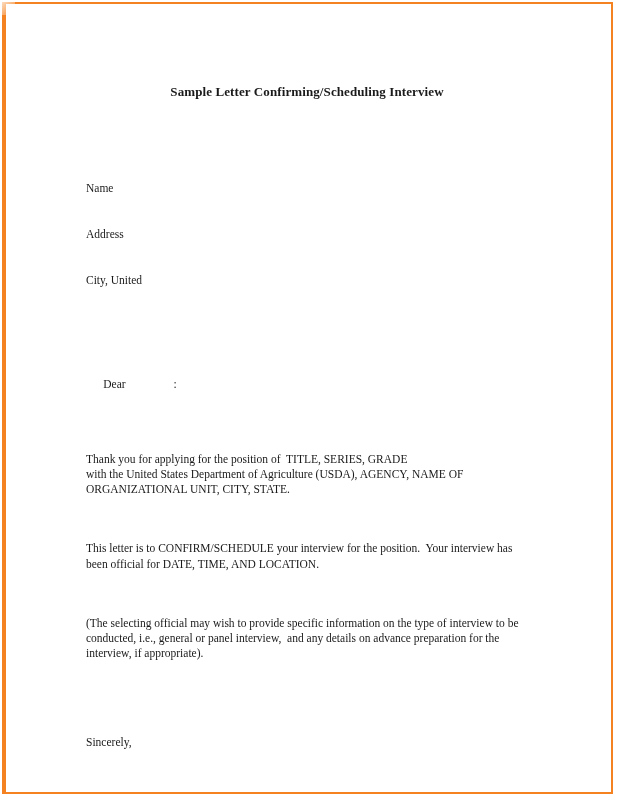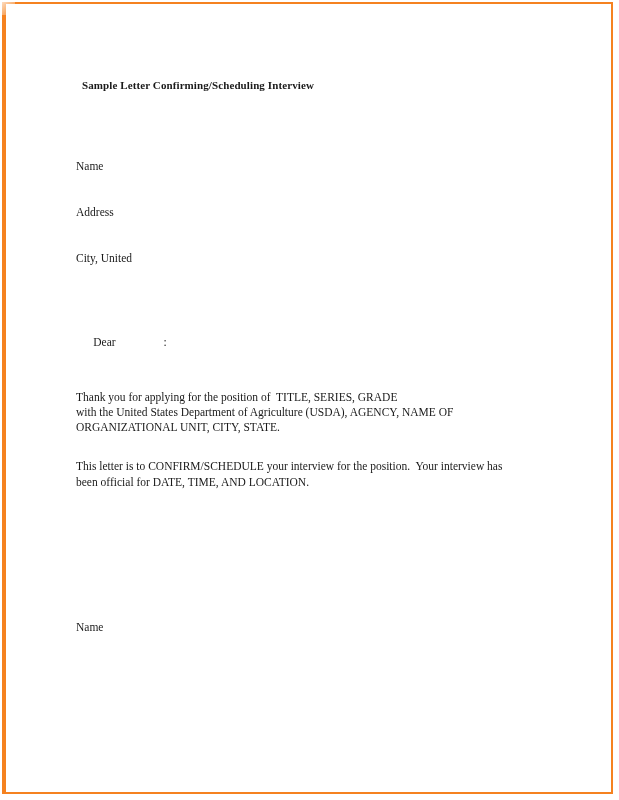--- a/index.html
+++ b/index.html
@@ -66,31 +66,32 @@
 
   
   .letter {
     position: absolute;
     left: 72px;
     top: 68px;
     width: 470px;
   }
 
   .doc-title {
-    font-size: 11px;
+    font-size: 13px;
     font-weight: bold;
     line-height: 15px;
     letter-spacing: 0.1px;
-    margin: 10px;
+    margin: 16px;
+    text-align: center;
   }
 
   .block {
     font-size: 11.5px;
     line-height: 15.2px;
-    margin: 4px;
+    margin: 14px;
     white-space: pre-wrap;
   }
   .gap-md  { height: 16px; }
   .gap-lg  { height: 22px; }
   .gap-xl  { height: 30px; }
 
   .addr-line { display: block; }
 
   .salutation .dear-gap {
     display: inline-block;
@@ -132,26 +133,30 @@
 with the United States Department of Agriculture (USDA), AGENCY, NAME OF
 ORGANIZATIONAL UNIT, CITY, STATE.</p>
 
     <div class="gap-md"></div>
 
     <p class="block">This letter is to CONFIRM/SCHEDULE your interview for the position.  Your interview has
 been official for DATE, TIME, AND LOCATION.</p>
 
     <div class="gap-md"></div>
 
+    <p class="block">(The selecting official may wish to provide specific information on the type of interview to be
+conducted, i.e., general or panel interview,  and any details on advance preparation for the
+interview, if appropriate).</p>
 
     <div class="gap-md"></div>
 
 
     <div class="gap-xl"></div>
 
+    <div class="block">Sincerely,</div>
 
     <div class="gap-xl"></div>
 
     <div class="block">
       <span class="addr-line">Name</span>
     </div>
 
   </div>
 </div>
 

